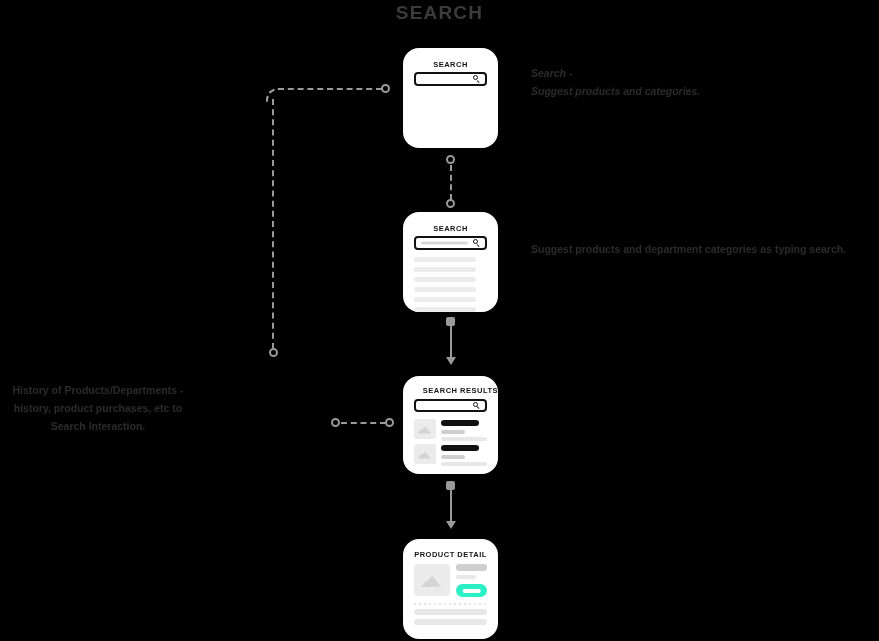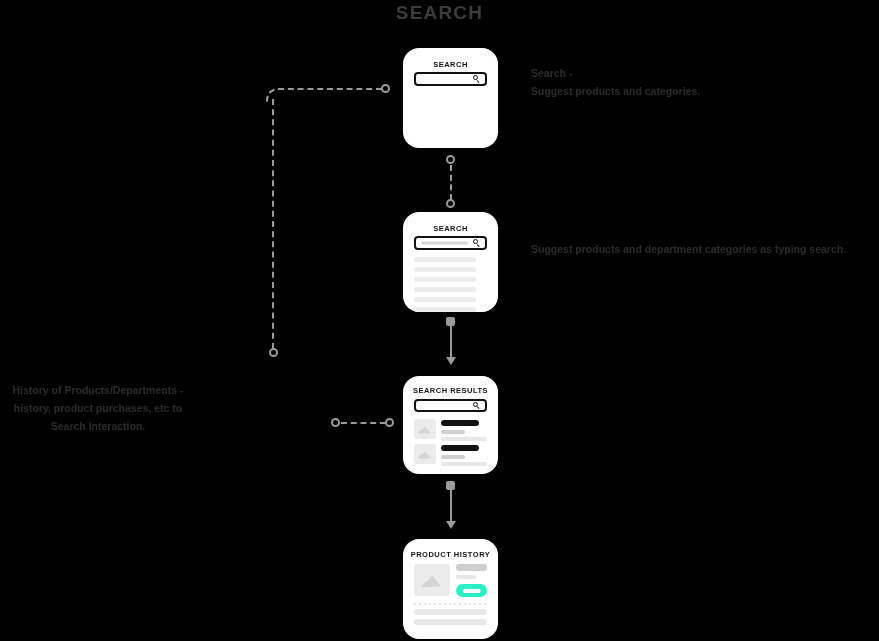--- a/index.html
+++ b/index.html
@@ -225,21 +225,21 @@
     <div class="sugg" style="left:11px; top:45px;  width:62px;"></div>
     <div class="sugg" style="left:11px; top:55px;  width:62px;"></div>
     <div class="sugg" style="left:11px; top:65px;  width:62px;"></div>
     <div class="sugg" style="left:11px; top:75px;  width:62px;"></div>
     <div class="sugg" style="left:11px; top:85px;  width:62px;"></div>
     <div class="sugg" style="left:11px; top:95px;  width:62px;"></div>
   </div>
 
 
   <div class="card" style="left:403px; top:376px; width:95px; height:98px;">
-    <div class="card-title" style="top:10px;">SEARCH RESULTS</div>
+    <div class="card-title" style="top:10px;text-align:right;">SEARCH RESULTS</div>
     <div class="searchbar" style="left:11px; top:23px; width:73px; height:13px;">
       <span class="mag">
         <span class="lens"></span>
           <span class="handle"></span>
       </span>
     </div>
 
     <div class="row-thumb" style="left:11px; top:43px; width:22px; height:20px;">
       <span class="pic"></span>
         <span class="pic2"></span>
@@ -251,36 +251,36 @@
     <div class="row-thumb" style="left:11px; top:68px; width:22px; height:20px;">
       <span class="pic"></span>
         <span class="pic2"></span>
     </div>
     <div class="bar-dark" style="left:38px; top:69px; width:38px; height:6px;"></div>
     <div class="bar-mid" style="left:38px; top:79px; width:24px; height:4px;"></div>
     <div class="bar-light" style="left:38px; top:86px; width:46px; height:4px;"></div>
   </div>
 
   <div class="card" style="left:403px; top:539px; width:95px; height:100px;">
-    <div class="card-title" style="top:11px;">PRODUCT HISTORY</div>
+    <div class="card-title" style="top:11px;">PRODUCT DETAIL</div>
     <div class="row-thumb" style="left:11px; top:25px; width:36px; height:32px;">
       <span class="pic" style="border-left-width:9px;border-right-width:9px;border-bottom-width:11px;"></span>
       <span class="pic2" style="left:32%;top:62%;border-left-width:5px;border-right-width:5px;border-bottom-width:6.5px;"></span>
     </div>
     <div class="bar-mid" style="left:53px; top:25px; width:31px; height:7px;"></div>
     <div class="bar-light" style="left:53px; top:36px; width:20px; height:4px;"></div>
     <div class="cta" style="left:53px; top:45px; width:31px; height:13px;">
       <span class="inner"></span>
     </div>
     <div class="dotrow" style="left:11px; top:64px; width:73px;"></div>
     <div class="bar-light" style="left:11px; top:70px; width:73px; height:6px;"></div>
     <div class="bar-light" style="left:11px; top:80px; width:73px; height:6px;"></div>
   </div>
 
-  <div class="anno" style="left:531px; top:64px;">
+  <div class="anno" style="left:531px; top:64px;font-style:italic;">
     <div>Search -</div>
     <div>Suggest products and categories.</div>
   </div>
 
   <div class="anno" style="left:531px; top:240px;">
     <div>Suggest products and department categories as typing search.</div>
   </div>
 
   <div class="anno right-al" style="left:0px; top:381px; width:196px;">
     <div>History of Products/Departments -</div>

